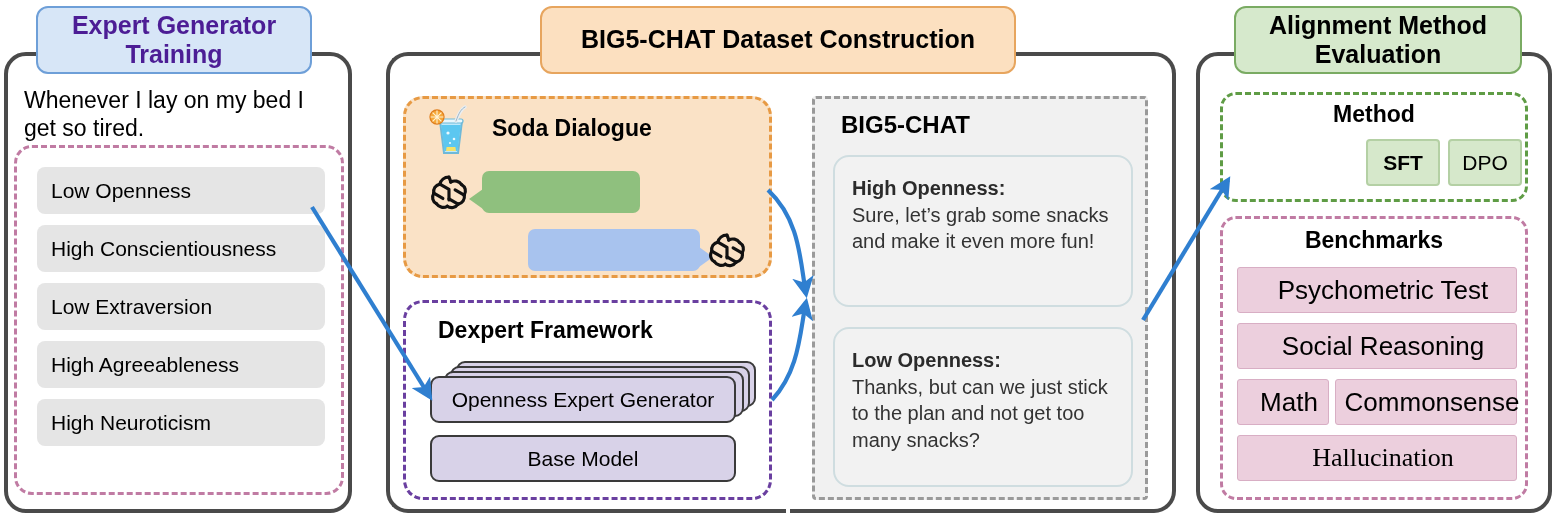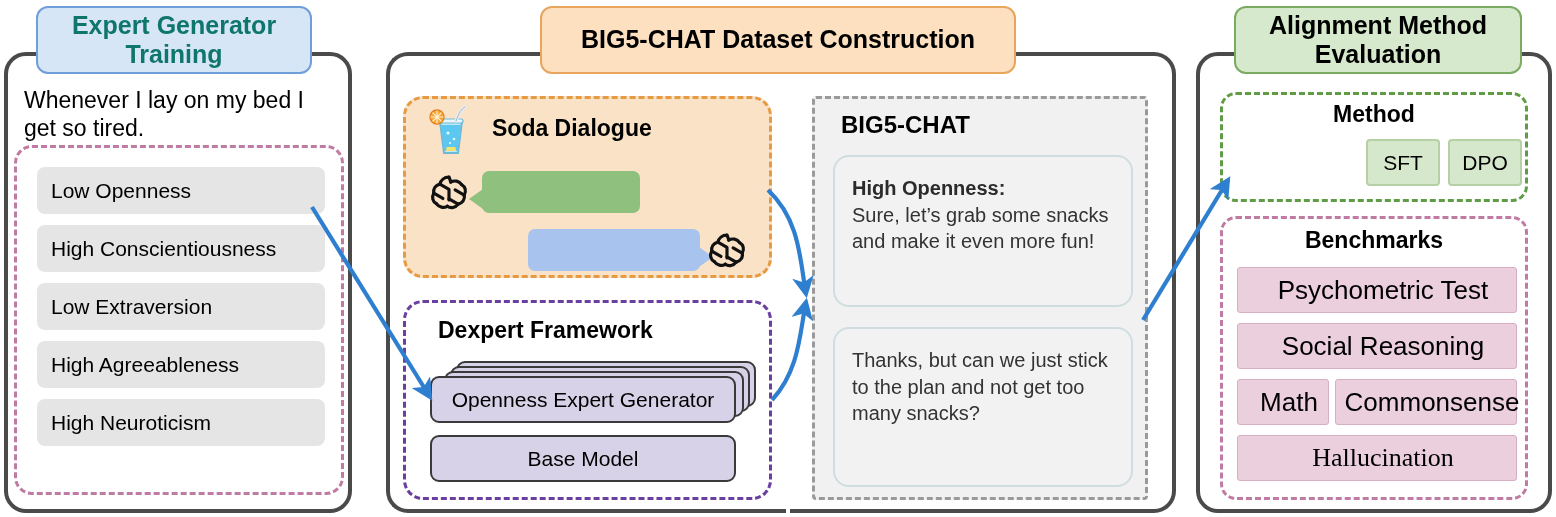--- a/index.html
+++ b/index.html
@@ -35,21 +35,21 @@
     border-radius: 12px;
     text-align: center;
     font-weight: bold;
     line-height: 1.18;
     display: flex; align-items: center; justify-content: center;
     z-index: 30;
   }
   #badge-left {
     left: 36px; top: 6px; width: 276px; height: 68px;
     background: #d7e6f7; border: 2px solid #6e9fd8;
-    font-size: 25px; color: #0f766e;
+    font-size: 25px; color: #4c1d95;
   }
   #badge-mid {
     left: 540px; top: 6px; width: 476px; height: 68px;
     background: #fce0c0; border: 2px solid #e7a55e;
     font-size: 25px; color: #000;
   }
   #badge-right {
     left: 1234px; top: 6px; width: 288px; height: 68px;
     background: #d6e9cc; border: 2px solid #7aab63;
     font-size: 25px; color: #000;
@@ -168,21 +168,21 @@
     position: absolute; left: 0; right: 0; top: 6px; text-align: center;
     font-size: 23px; font-weight: bold; color: #000;
   }
   .method-chip {
     position: absolute; top: 44px; height: 47px;
     background: #d6e8cb; border: 2px solid #b4d0a4; border-radius: 4px;
     display: flex; align-items: center; justify-content: center;
     font-size: 21px; color: #000;
   }
   #method-0 { left: 16px;  width: 119px; }
-  #method-1 { left: 143px; width: 74px; }
+  #method-1 { left: 143px; width: 74px; font-weight: bold; }
   #method-2 { left: 225px; width: 74px; }
 
   #bench-box {
     position: absolute; left: 1220px; top: 216px; width: 308px; height: 284px;
     border: 3px dashed #c07ba3; border-radius: 16px;
   }
   #bench-title {
     position: absolute; left: 0; right: 0; top: 8px; text-align: center;
     font-size: 23px; font-weight: bold; color: #000;
   }
@@ -290,20 +290,21 @@
     <div id="base-model">Base Model</div>
   </div>
 
   <div id="big5-box">
     <div id="big5-title">BIG5-CHAT</div>
     <div class="chat-card" id="chat-high">
       <span class="chat-label">High Openness:</span>
       <span>Sure, let’s grab some snacks and make it even more fun!</span>
     </div>
     <div class="chat-card" id="chat-low">
+      <span class="chat-label">Low Openness:</span>
       <span>Thanks, but can we just stick to the plan and not get too many snacks?</span>
     </div>
   </div>
 
   <div id="method-box">
     <div id="method-title">Method</div>
     <div class="method-chip" id="method-1">SFT</div>
     <div class="method-chip" id="method-2">DPO</div>
   </div>
 

